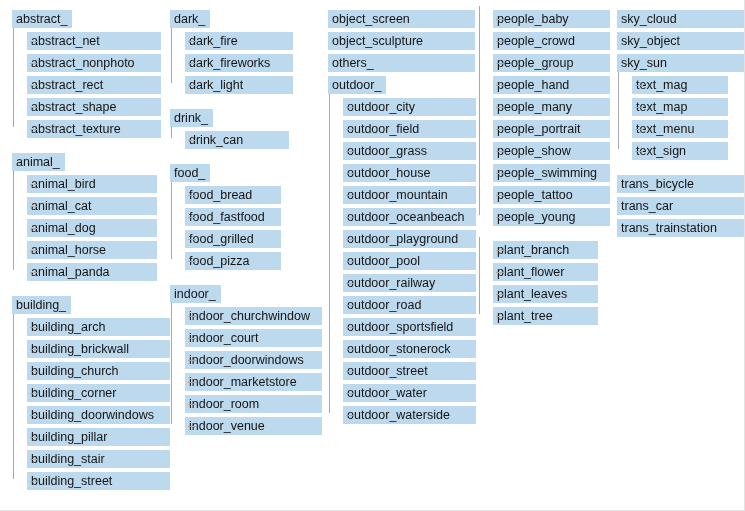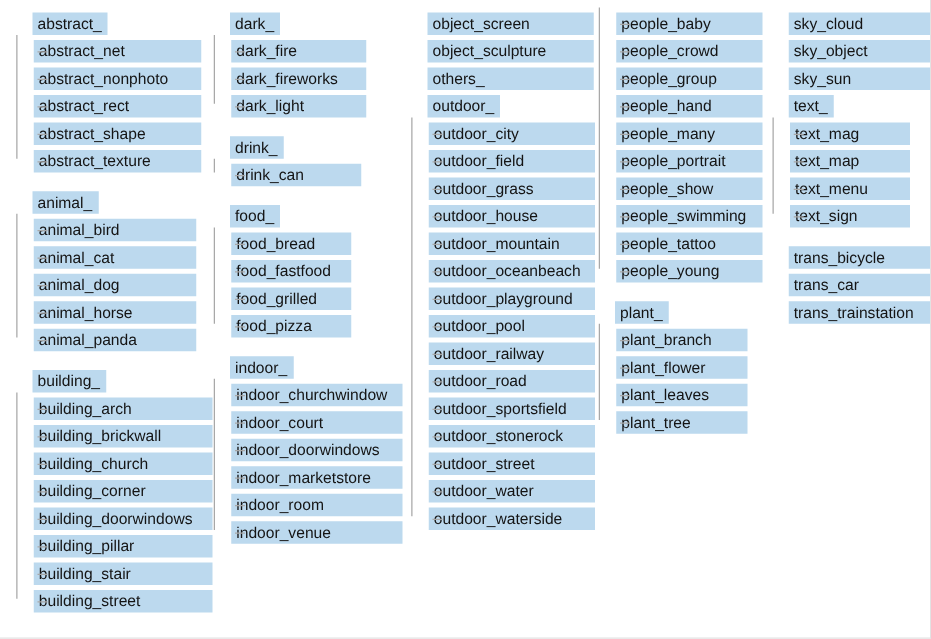--- a/index.html
+++ b/index.html
@@ -44,21 +44,21 @@
     background: #bcd9ee;
     color: #141414;
     font-size: 12.5px;
     line-height: 18px;
     height: 18px;
     padding: 0 5px 0 4px;
     white-space: nowrap;
     vertical-align: top;
   }
   .node-row.root > .node-label {
-    margin-left: 16px;
+    margin-left: 2px;
   }
 
   
   .children {
     position: relative;
     padding-left: 17px;
   }
   .children::before {
     content: "";
     position: absolute;
@@ -92,21 +92,21 @@
   .children.w-dark     .node-label { width: 108px; }
   .children.w-drink    .node-label { width: 104px; }
   .children.w-food     .node-label { width: 96px; }
   .children.w-indoor   .node-label { width: 137px; }
   .children.w-outdoor  .node-label { width: 133px; }
   .children.w-people   .node-label { width: 117px; }
   .children.w-plant    .node-label { width: 105px; }
   .children.w-text     .node-label { width: 96px; }
 
   
-  .w-object .node-label  { width: 133px; }
+  .w-object .node-label  { width: 147px; }
   .w-sky .node-label     { width: 141px; }
   .w-trans .node-label   { width: 140px; }
 </style>
 </head>
 <body>
 
 <div id="tree-canvas">
 
   <div class="tree-column col-0">
 
@@ -254,23 +254,20 @@
         <div class="child-row"><span class="node-label">people_many</span></div>
         <div class="child-row"><span class="node-label">people_portrait</span></div>
         <div class="child-row"><span class="node-label">people_show</span></div>
         <div class="child-row"><span class="node-label">people_swimming</span></div>
         <div class="child-row"><span class="node-label">people_tattoo</span></div>
         <div class="child-row"><span class="node-label">people_young</span></div>
       </div>
     </div>
 
     <div class="tree-group">
-      <div class="node-row root">
-        <span class="node-label">plant_</span>
-      </div>
       <div class="children w-plant">
         <div class="child-row"><span class="node-label">plant_branch</span></div>
         <div class="child-row"><span class="node-label">plant_flower</span></div>
         <div class="child-row"><span class="node-label">plant_leaves</span></div>
         <div class="child-row"><span class="node-label">plant_tree</span></div>
       </div>
     </div>
 
   </div>
 
@@ -282,23 +279,20 @@
       </div>
       <div class="node-row root">
         <span class="node-label">sky_object</span>
       </div>
       <div class="node-row root">
         <span class="node-label">sky_sun</span>
       </div>
     </div>
 
     <div class="tree-group">
-      <div class="node-row root">
-        <span class="node-label">text_</span>
-      </div>
       <div class="children w-text">
         <div class="child-row"><span class="node-label">text_mag</span></div>
         <div class="child-row"><span class="node-label">text_map</span></div>
         <div class="child-row"><span class="node-label">text_menu</span></div>
         <div class="child-row"><span class="node-label">text_sign</span></div>
       </div>
     </div>
 
     <div class="tree-group tight w-trans">
       <div class="node-row root">

